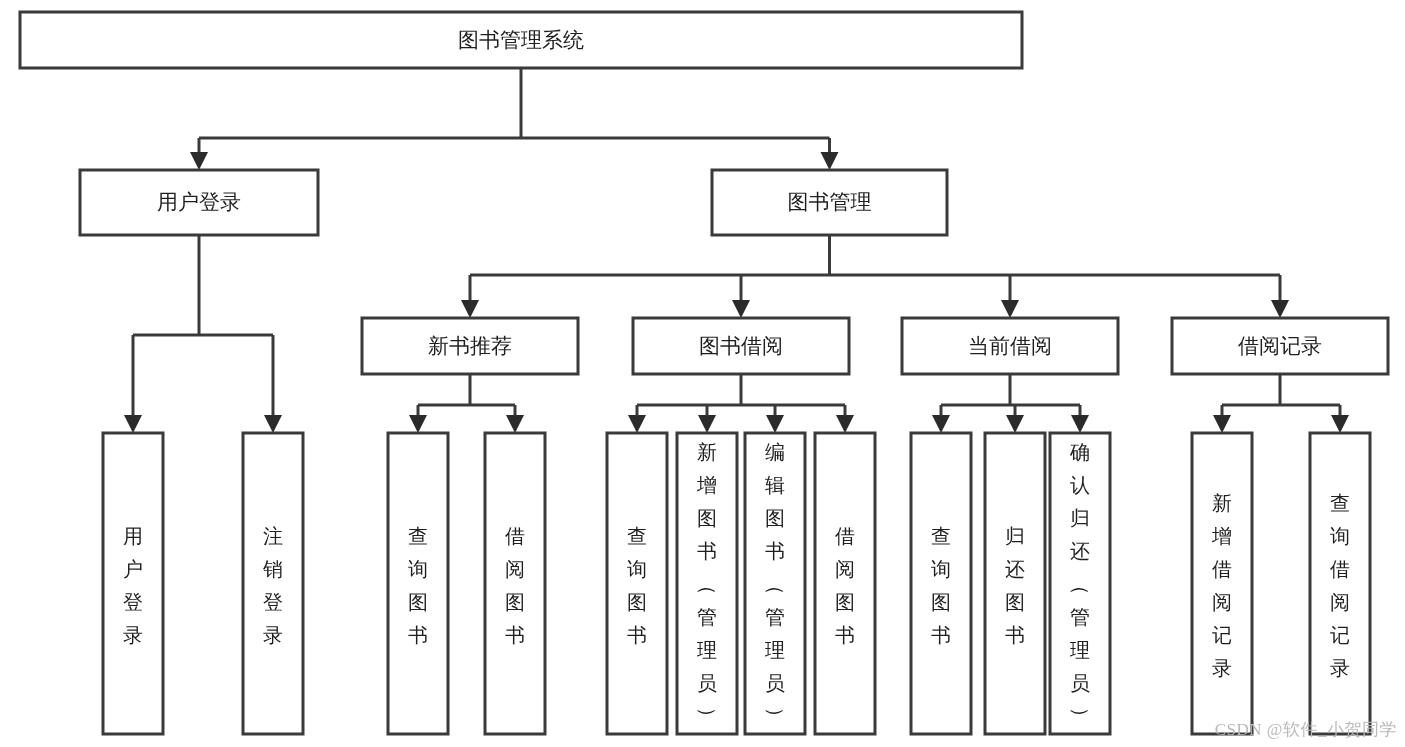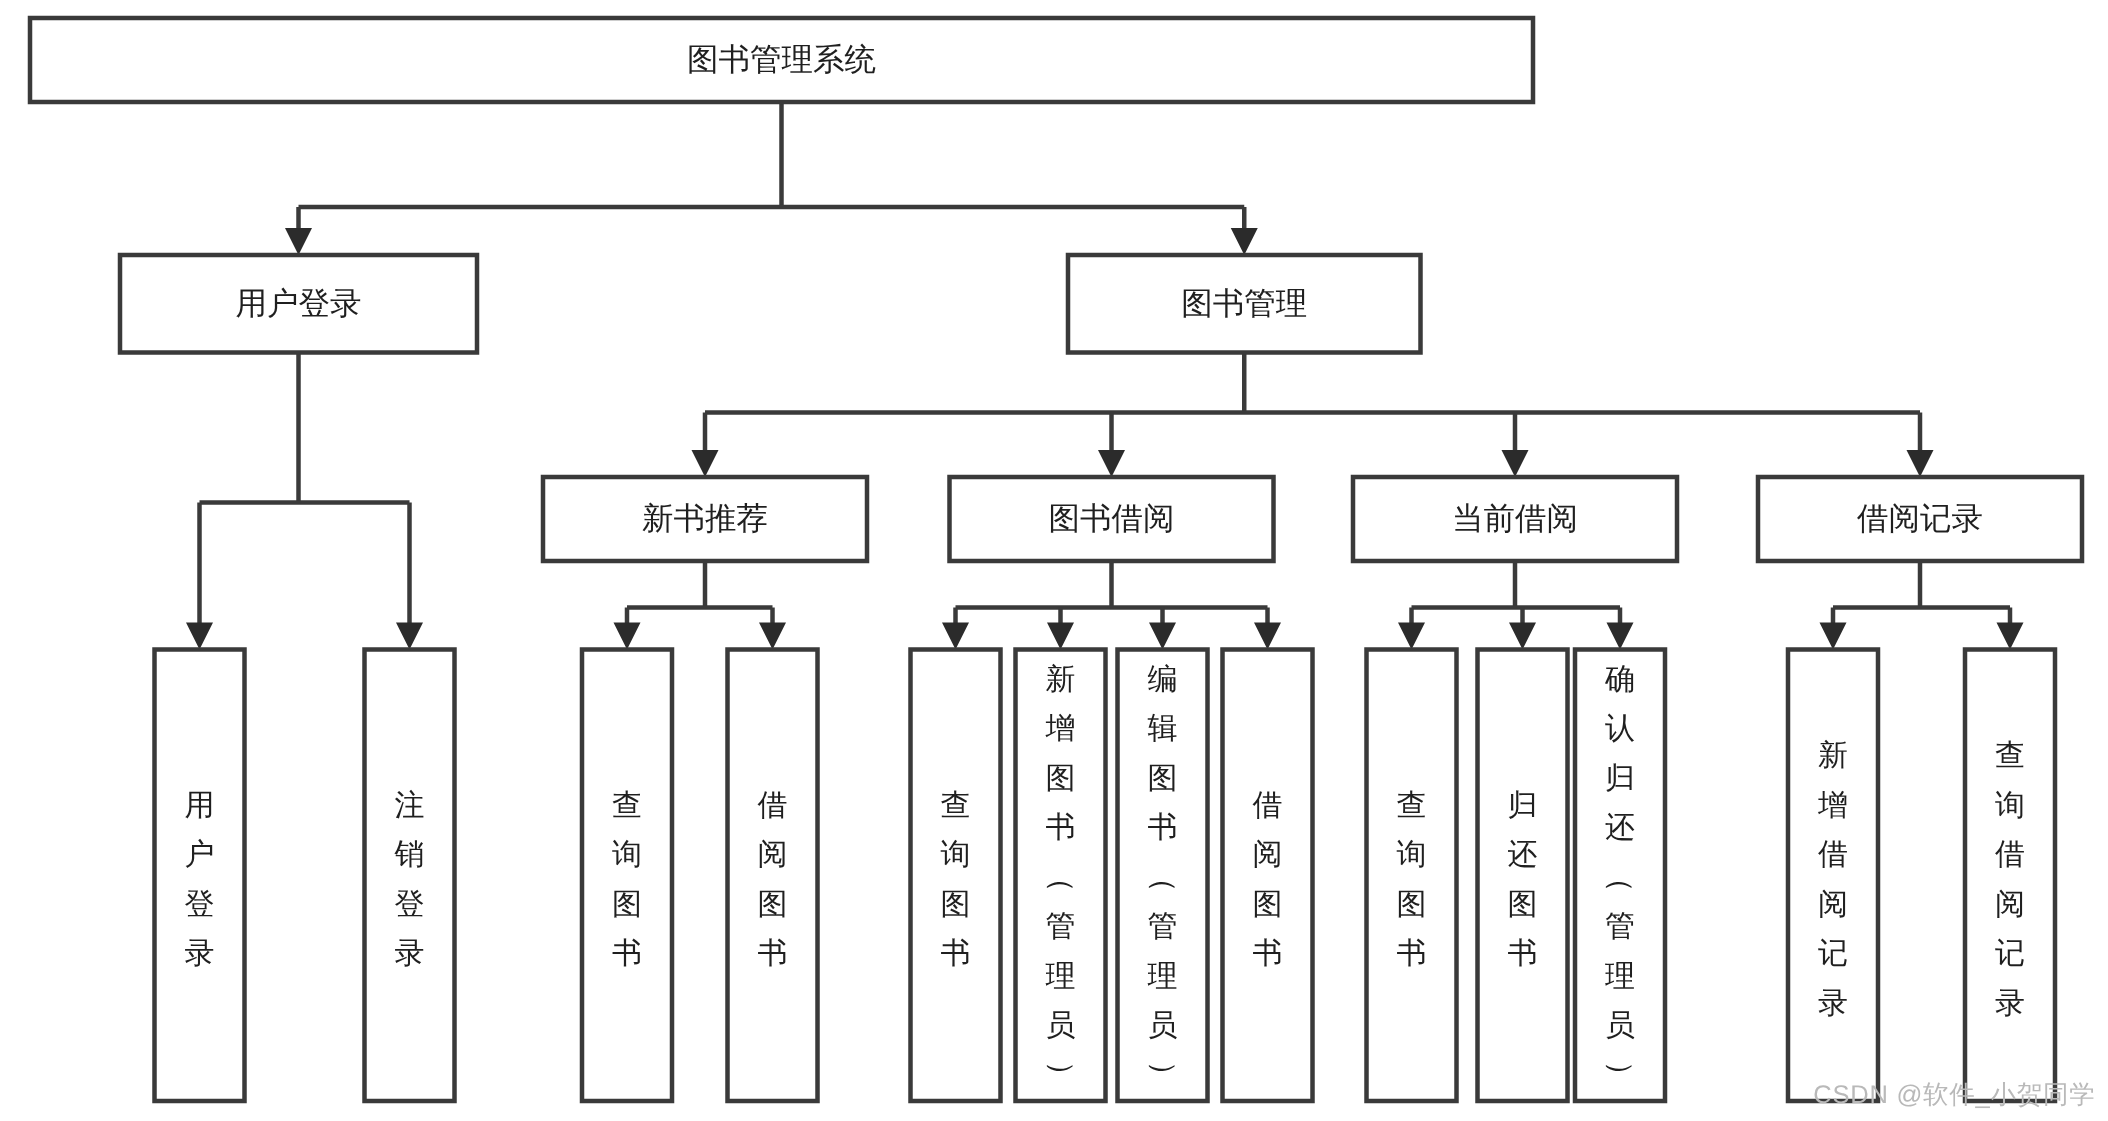--- a/index.html
+++ b/index.html
@@ -46,21 +46,21 @@
     fill: none;
   }
   .arrow-head {
     fill: #2b2b2b;
     stroke: none;
   }
   .watermark {
     position: absolute;
     right: 8px;
     bottom: 6px;
-    font-family: Liberation Sans, sans-serif;
+    font-family: Liberation Serif, serif;
     font-size: 17px;
     color: #b9b9b9;
     white-space: nowrap;
     letter-spacing: 0.5px;
   }
 </style>
 </head>
 <body>
 
 <div id="diagram-root">

